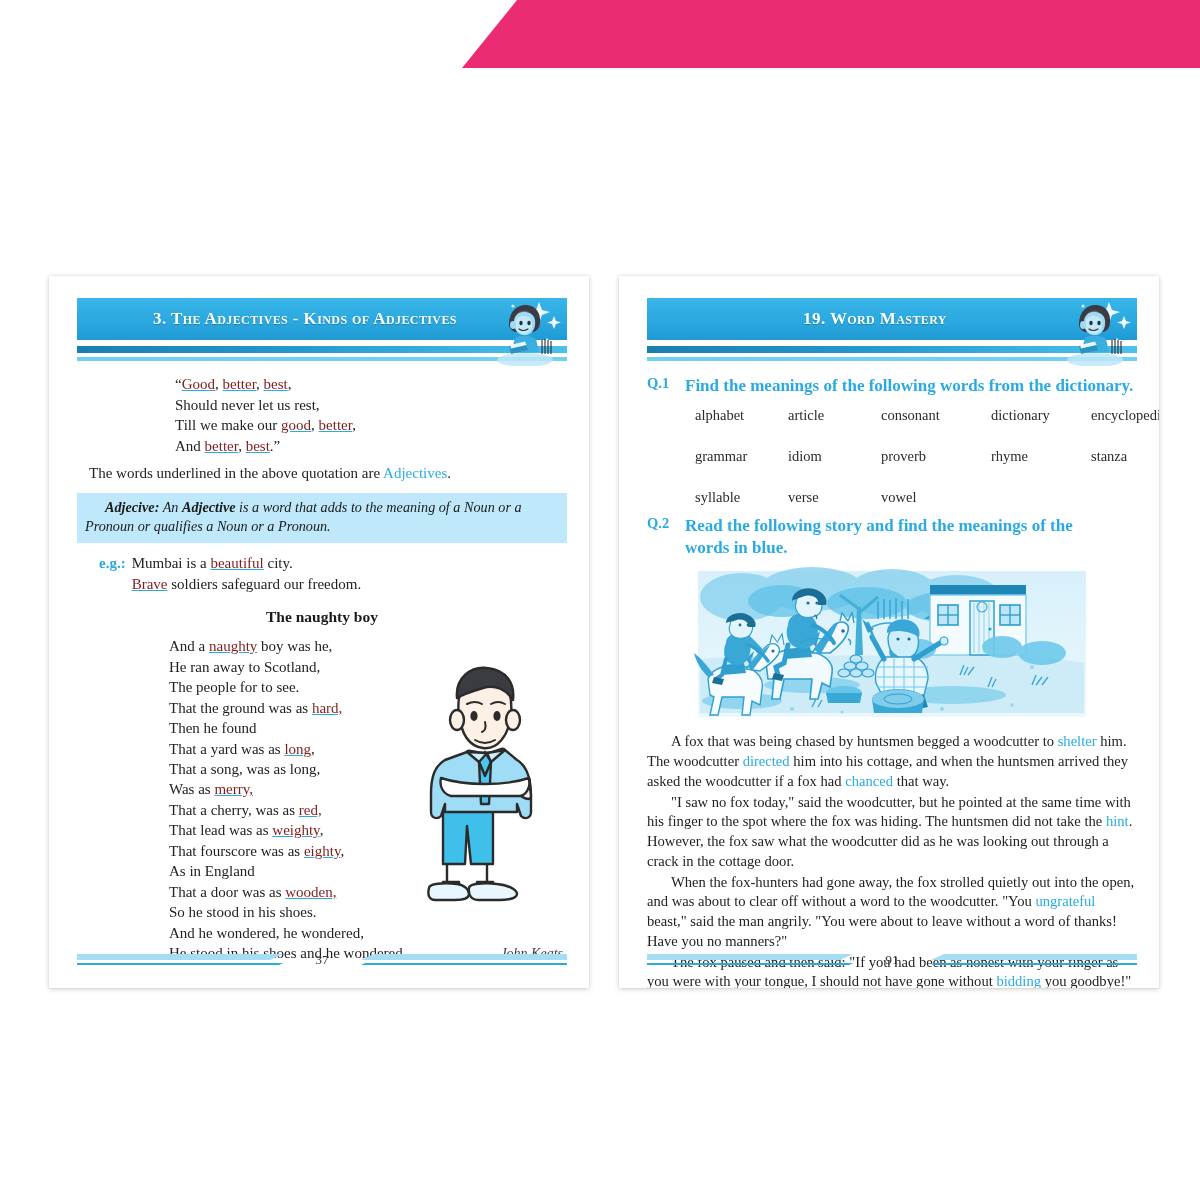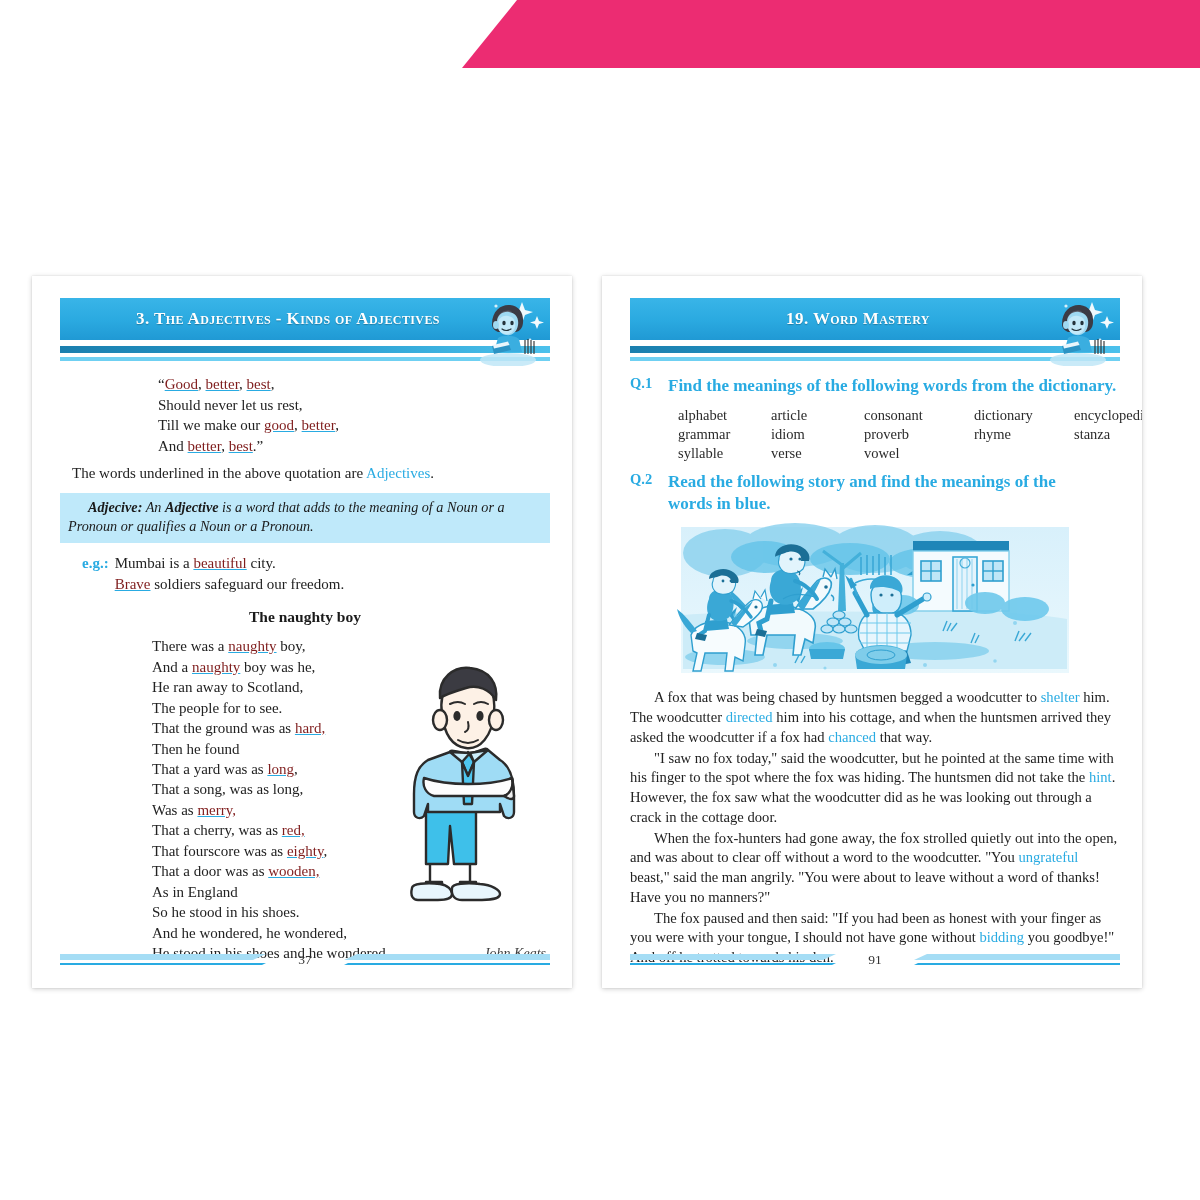--- a/index.html
+++ b/index.html
@@ -47,20 +47,21 @@
     letter-spacing: 0.3px;
     white-space: nowrap;
   }
 
   
   .page {
     position: absolute;
     background: #ffffff;
     box-shadow: 0 1px 5px rgba(0,0,0,0.20), 0 0 1px rgba(0,0,0,0.15);
     overflow: hidden;
+    margin-left: 17px;
   }
   .page-left  { left: 32px;  top: 276px; width: 540px; height: 712px; }
   .page-right { left: 602px; top: 276px; width: 540px; height: 712px; }
 
   .page-inner { position: absolute; left: 28px; right: 22px; top: 22px; bottom: 14px; }
 
   
   .chapter-head { position: relative; height: 68px; margin-bottom: 4px; }
   .chead-bar {
     position: absolute; left: 0; right: 0; top: 0;
@@ -167,21 +168,21 @@
   .q-text {
     color: #29abe2; font-weight: bold; font-size: 17px;
     line-height: 1.3; padding-left: 4px;
     font-family: "Liberation Serif", serif;
   }
 
   .word-grid {
     margin-top: 10px; padding-left: 48px;
     display: grid;
     grid-template-columns: 93px 93px 110px 100px 110px;
-    row-gap: 2px;
+    row-gap: 24px;
     font-size: 14.5px; color: #2b2b2b;
   }
 
   .story-illus {
     margin: 8px auto 0 auto;
     width: 400px; height: 155px;
     display: block;
   }
 
   .story { margin-top: 10px; }
@@ -249,33 +250,33 @@
     </div>
 
     <div class="eg-row ptext">
       <span class="eg-label">e.g.:</span><span class="eg-lines" id="eg-lines"><div><span>Mumbai is a </span><span class="ul-blue">beautiful</span><span> city.</span></div><div><span class="ul-blue">Brave</span><span> soldiers safeguard our freedom.</span></div></span>
     </div>
 
     <div class="poem-title">The naughty boy</div>
 
     <div class="poem-wrap">
       <div class="poem-lines" id="poem-lines">
-          <div><span>There was a </span><span class="ul-blue">naughty</span><span> boy,</span></div>
           <div><span>And a </span><span class="ul-blue">naughty</span><span> boy was he,</span></div>
           <div><span>He ran away to Scotland,</span></div>
           <div><span>The people for to see.</span></div>
           <div><span>That the ground was as </span><span class="ul-blue">hard,</span></div>
           <div><span>Then he found</span></div>
           <div><span>That a yard was as </span><span class="ul-blue">long</span><span>,</span></div>
           <div><span>That a song, was as long,</span></div>
           <div><span>Was as </span><span class="ul-blue">merry,</span></div>
           <div><span>That a cherry, was as </span><span class="ul-blue">red,</span></div>
+          <div><span>That lead was as </span><span class="ul-blue">weighty</span><span>,</span></div>
           <div><span>That fourscore was as </span><span class="ul-blue">eighty</span><span>,</span></div>
+          <div><span>As in England</span></div>
           <div><span>That a door was as </span><span class="ul-blue">wooden,</span></div>
-          <div><span>As in England</span></div>
           <div><span>So he stood in his shoes.</span></div>
           <div><span>And he wondered, he wondered,</span></div>
           <div><span>He stood in his shoes and he wondered.</span></div>
         </div>
       <div class="keats">- John Keats</div>
       <svg class="boy-illus" viewBox="0 0 160 270">
         <g stroke="#2b2b2b" stroke-width="2.4" stroke-linejoin="round" stroke-linecap="round">
           <path d="M48 222 L48 248 M88 222 L88 248" fill="#f7fcff"></path>
           <path d="M44 246 L44 252 L60 252 L60 246 Z" fill="#b9bcc0"></path>
           <path d="M78 246 L78 252 L94 252 L94 246 Z" fill="#b9bcc0"></path>

